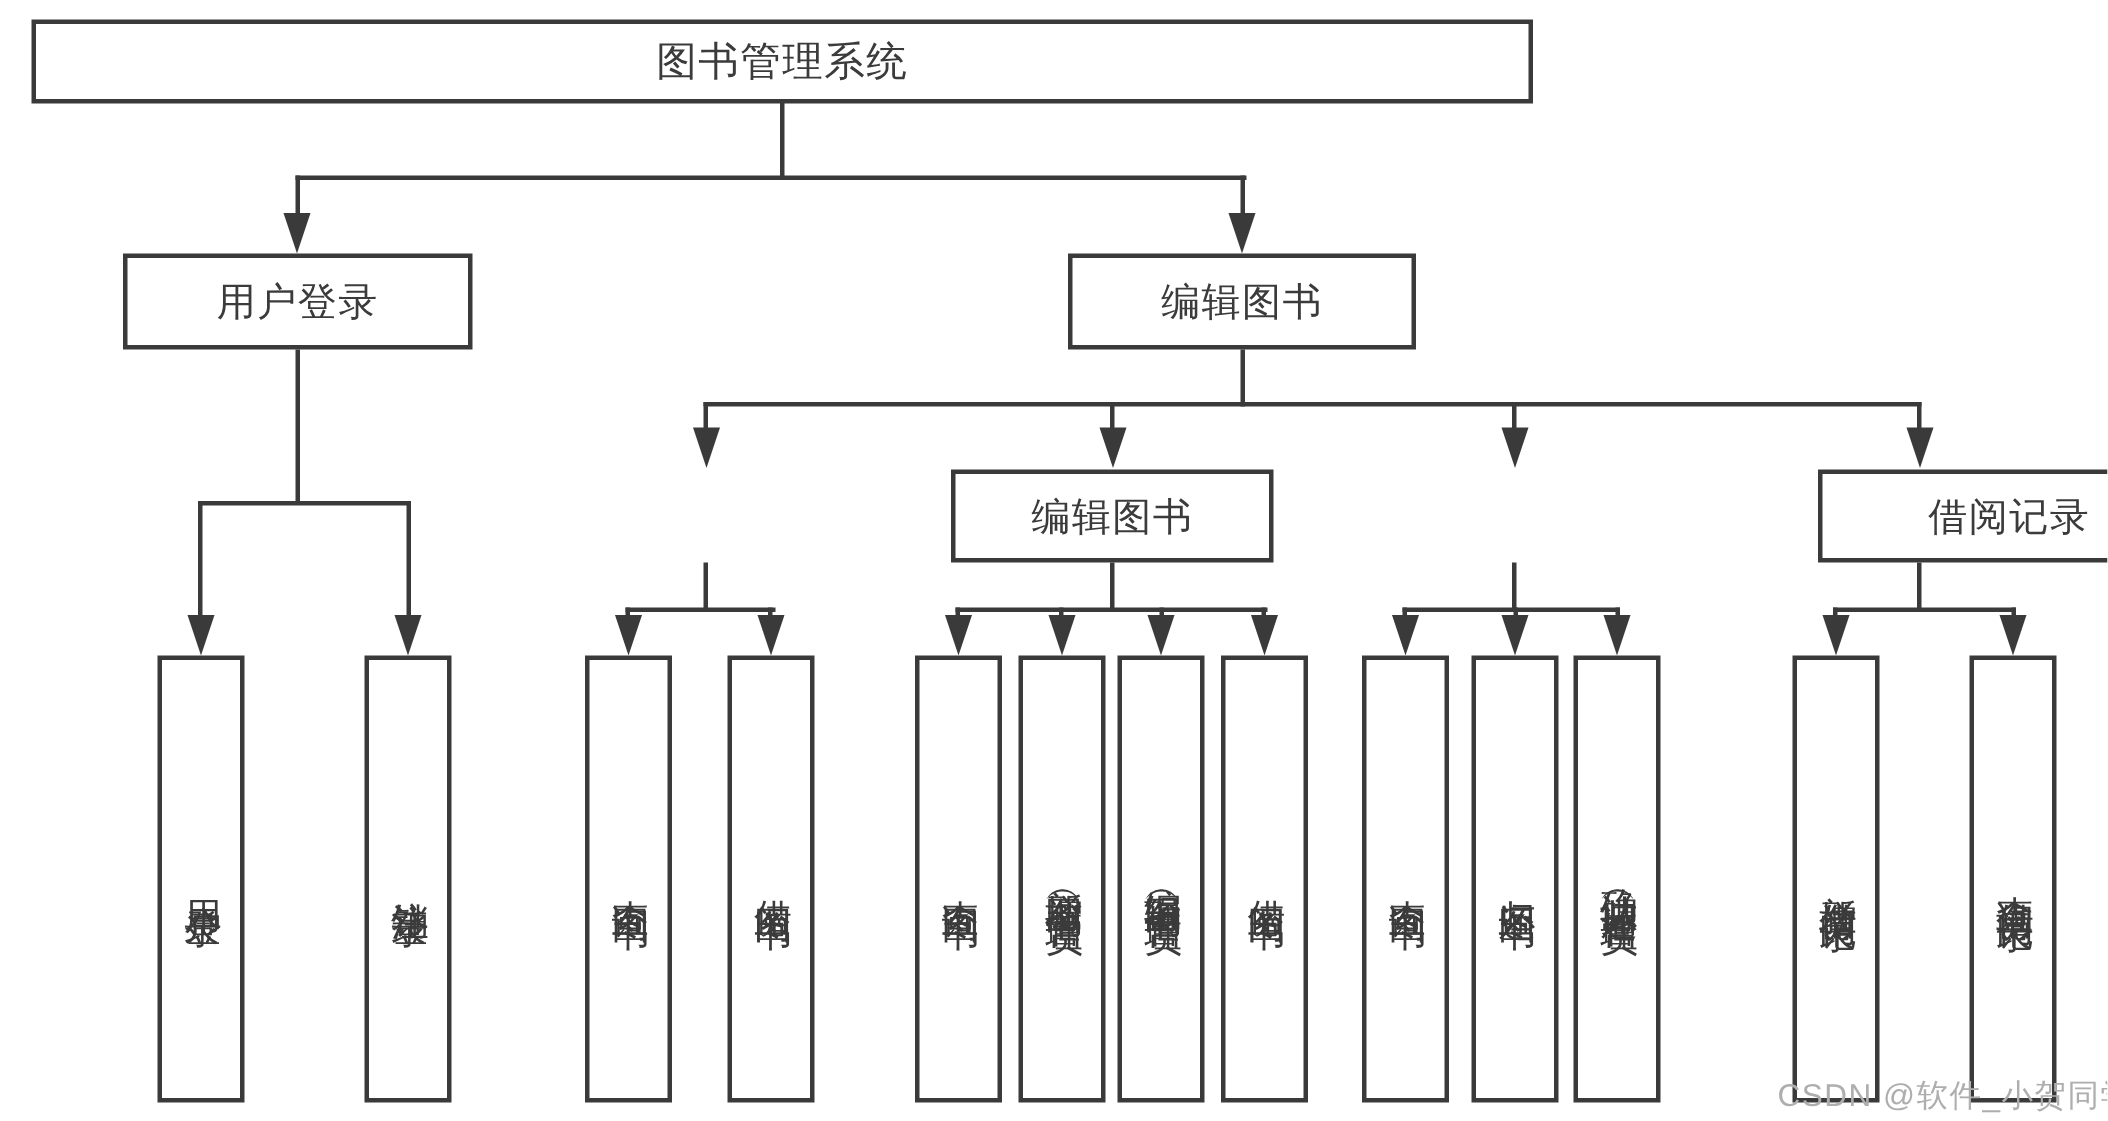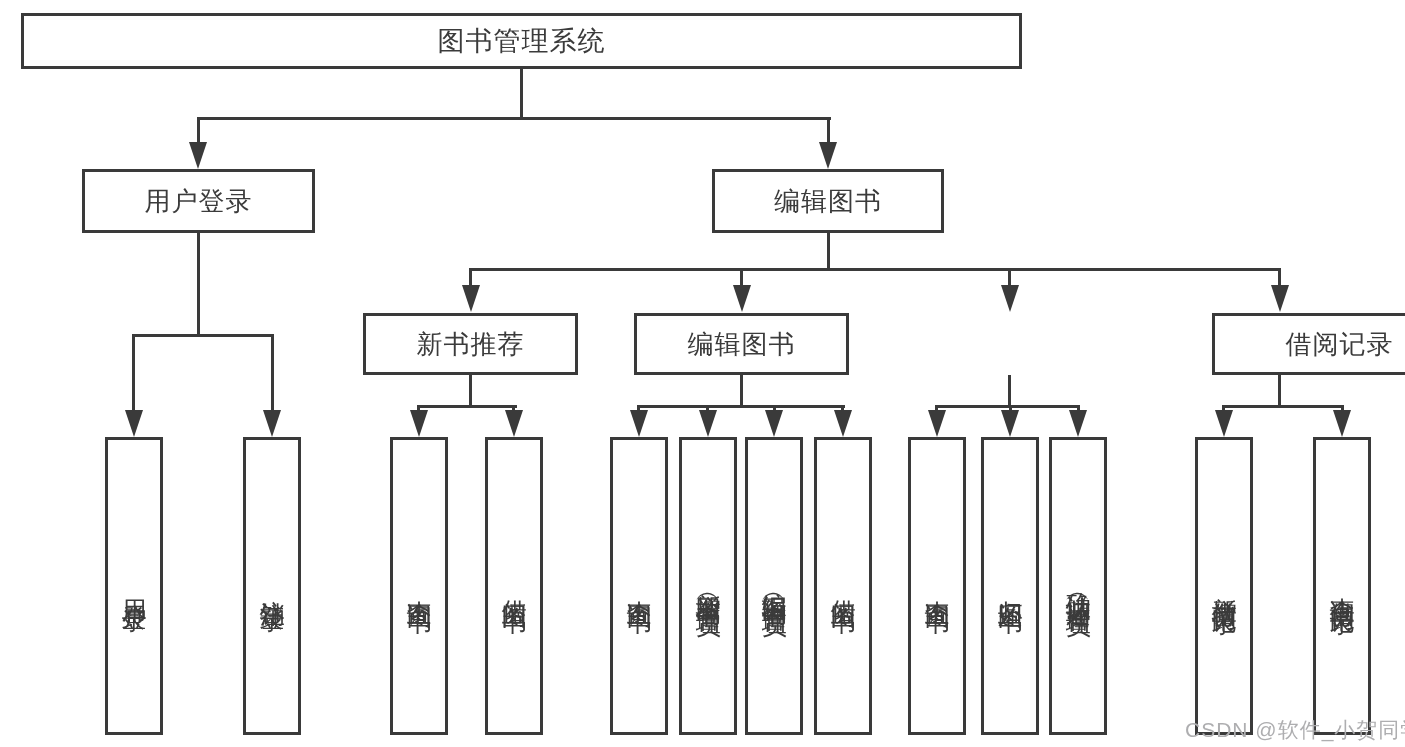--- a/index.html
+++ b/index.html
@@ -80,23 +80,20 @@
   <div class="ln" style="left:469px;top:268px;width:812px;height:3px"></div>
   <div class="ln" style="left:469px;top:268px;width:3px;height:22px"></div>
   <div class="ln" style="left:740px;top:268px;width:3px;height:22px"></div>
   <div class="ln" style="left:1008px;top:268px;width:3px;height:22px"></div>
   <div class="ln" style="left:1278px;top:268px;width:3px;height:22px"></div>
   <div class="ar" style="left:462px;top:285px"></div>
   <div class="ar" style="left:733px;top:285px"></div>
   <div class="ar" style="left:1001px;top:285px"></div>
   <div class="ar" style="left:1271px;top:285px"></div>
 
-  <div class="box h-box" style="left:363px;top:313px;width:215px;height:62px">
-    <span>新书推荐</span>
-  </div>
   <div class="box h-box" style="left:634px;top:313px;width:215px;height:62px">
     <span>编辑图书</span>
   </div>
   <div class="box h-box" style="left:1212px;top:313px;width:255px;height:62px">
     <span>借阅记录</span>
   </div>
 
   <div class="ln" style="left:469px;top:375px;width:3px;height:32px"></div>
   <div class="ln" style="left:417px;top:405px;width:100px;height:3px"></div>
   <div class="ln" style="left:417px;top:405px;width:3px;height:8px"></div>

